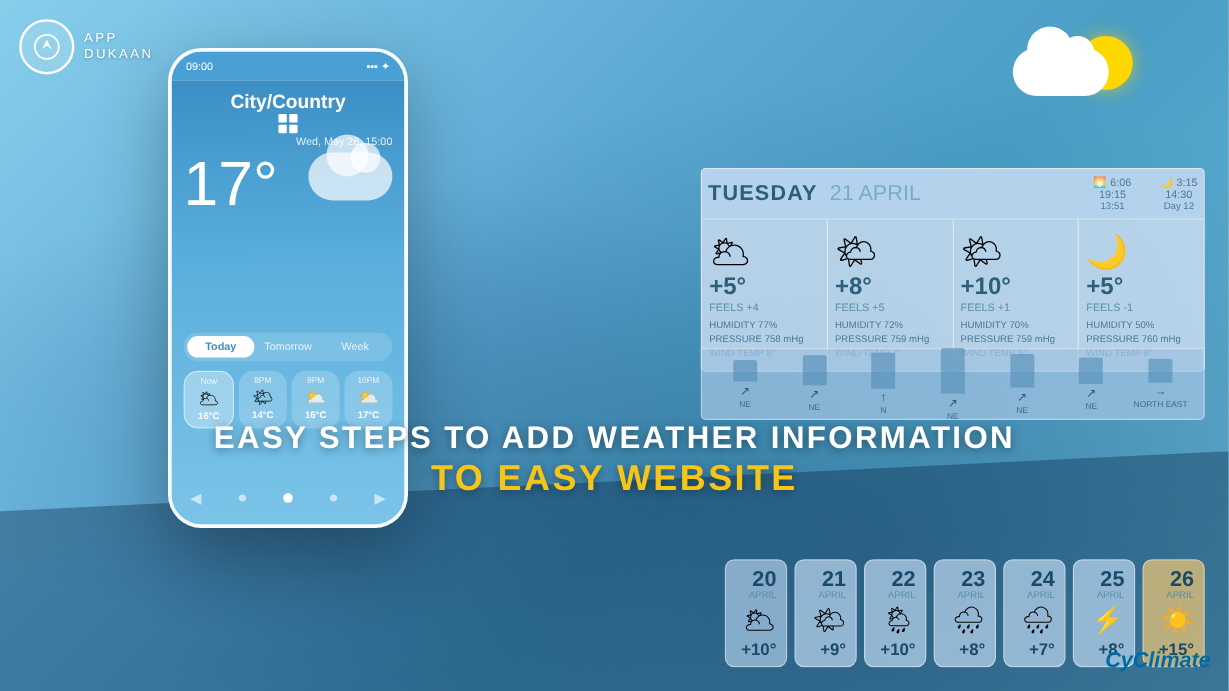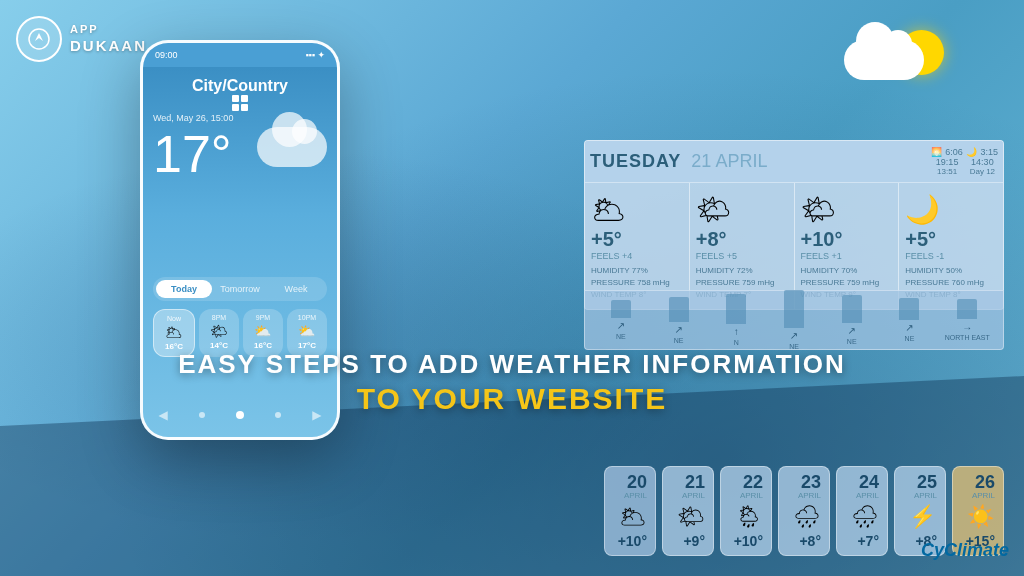--- a/index.html
+++ b/index.html
@@ -63,21 +63,21 @@
       align-items: center;
       justify-content: center;
       color: white;
       font-size: 18px;
       font-weight: bold;
     }
 
     .logo-text {
       color: white;
       font-size: 13px;
-      font-weight: bold;
+      font-weight: normal;
       letter-spacing: 1px;
       line-height: 1.2;
       text-shadow: 0 1px 3px rgba(0,0,0,0.3);
     }
 
     
     .phone-mockup {
       position: absolute;
       left: 140px;
       top: 40px;
@@ -128,20 +128,21 @@
 
     .phone-grid-icon span {
       background: white;
       border-radius: 1px;
     }
 
     .phone-date {
       color: rgba(255,255,255,0.85);
       font-size: 9px;
       margin-top: 2px;
+      text-align: right;
     }
 
     .phone-temp {
       color: white;
       font-size: 52px;
       font-weight: 300;
       margin-top: 5px;
       line-height: 1;
     }
 
@@ -358,21 +359,21 @@
 
     .wt-date {
       font-size: 18px;
       color: #7aacca;
       font-weight: normal;
     }
 
     .wt-info {
       margin-left: auto;
       display: flex;
-      gap: 4px;
+      gap: 24px;
       font-size: 9px;
       color: #4a7a96;
     }
 
     .wt-info-item {
       display: flex;
       flex-direction: column;
       align-items: center;
     }
 
@@ -558,21 +559,21 @@
 
   <div class="logo">
     <div class="logo-circle">
       <svg width="24" height="24" viewBox="0 0 24 24" fill="none">
         <circle cx="12" cy="12" r="10" stroke="white" stroke-width="1.5" fill="none"></circle>
         <path d="M12 6 L8 14 L12 11 L16 14 Z" fill="white"></path>
       </svg>
     </div>
     <div>
       <div class="logo-text" style="font-size:11px;letter-spacing:2px;">APP</div>
-      <div class="logo-text" style="font-size:15px;letter-spacing:2px;">DUKAAN</div>
+      <div class="logo-text" style="font-size:11px;letter-spacing:2px;">DUKAAN</div>
     </div>
   </div>
 
   <div class="top-cloud">
     <div class="sun-circle"></div>
     <div class="cloud-white"></div>
   </div>
 
   <div class="phone-mockup">
     <div class="phone-status-bar">
@@ -715,21 +716,21 @@
     </div>
     <div class="wind-bar-group">
       <div class="wind-bar" style="height:20px;"></div>
       <div class="wind-arrow">→</div>
       <div class="wind-label">NORTH EAST</div>
     </div>
   </div>
 
   <div class="main-text">
     <div class="main-heading">EASY STEPS TO ADD WEATHER INFORMATION</div>
-    <div class="main-subheading">TO YOUR WEBSITE</div>
+    <div class="main-subheading">TO EASY WEBSITE</div>
   </div>
 
   <div class="weekly-forecast">
     <div class="wf-item active">
       <div class="wf-day-num">20</div>
       <div class="wf-month">APRIL</div>
       <div class="wf-icon">🌥</div>
       <div class="wf-temp">+10°</div>
     </div>
     <div class="wf-item">

